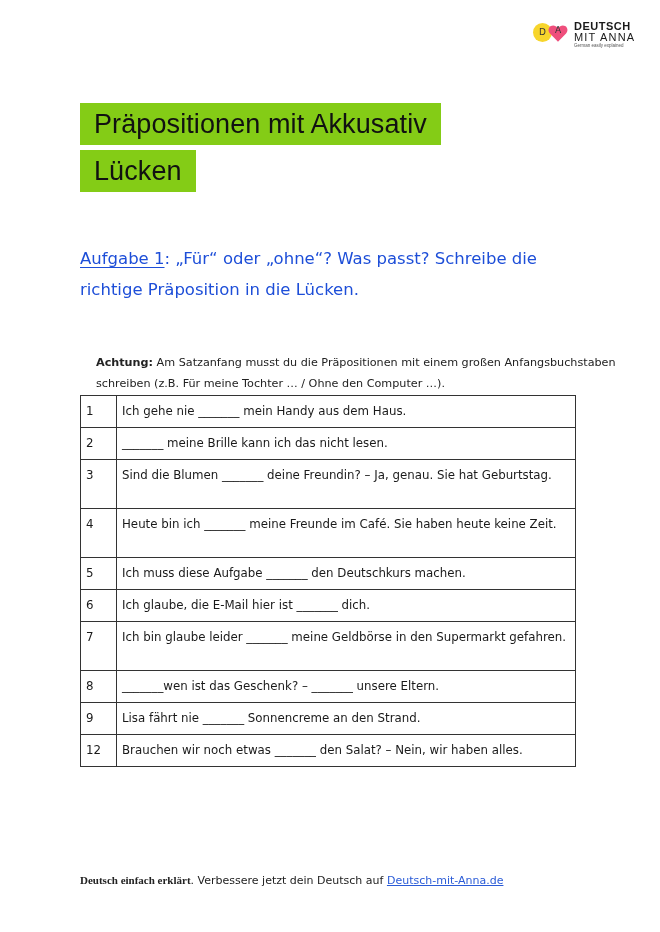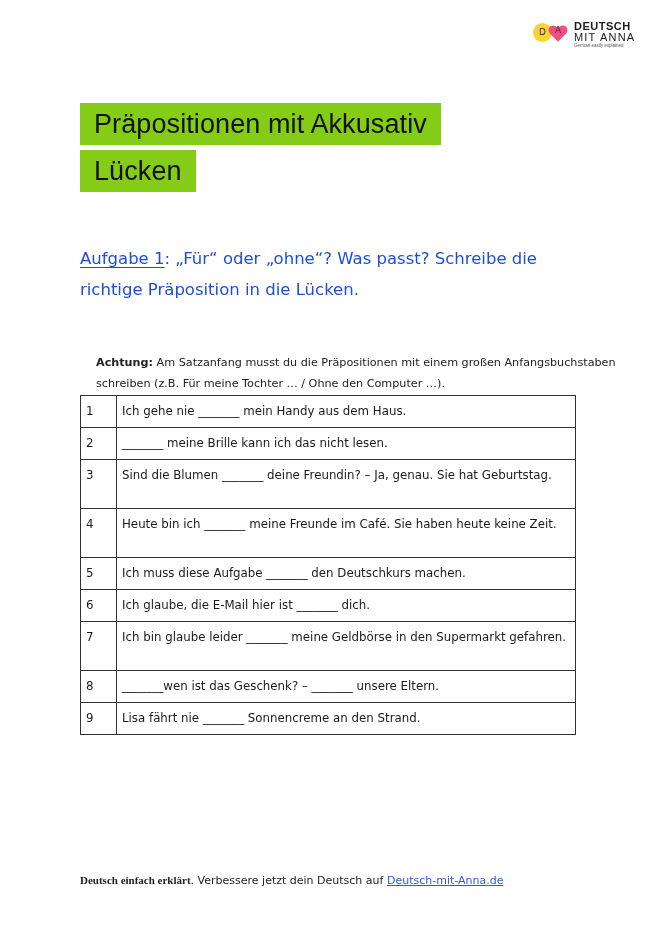--- a/index.html
+++ b/index.html
@@ -97,18 +97,22 @@
         <td>Ich bin glaube leider _______ meine Geldbörse in den Supermarkt gefahren.</td>
       </tr>
     <tr class="r1">
         <td class="num">8</td>
         <td>_______wen ist das Geschenk? – _______ unsere Eltern.</td>
       </tr>
     <tr class="r1">
         <td class="num">9</td>
         <td>Lisa fährt nie _______ Sonnencreme an den Strand.</td>
       </tr>
+    <tr class="r1">
+        <td class="num">12</td>
+        <td>Brauchen wir noch etwas _______ den Salat? – Nein, wir haben alles.</td>
+      </tr>
   </tbody>
 </table>
 
 <div class="footer">
   <b>Deutsch einfach erklärt</b><span>. Verbessere jetzt dein Deutsch auf </span><a>Deutsch-mit-Anna.de</a>
 </div>
 
 </body></html>

